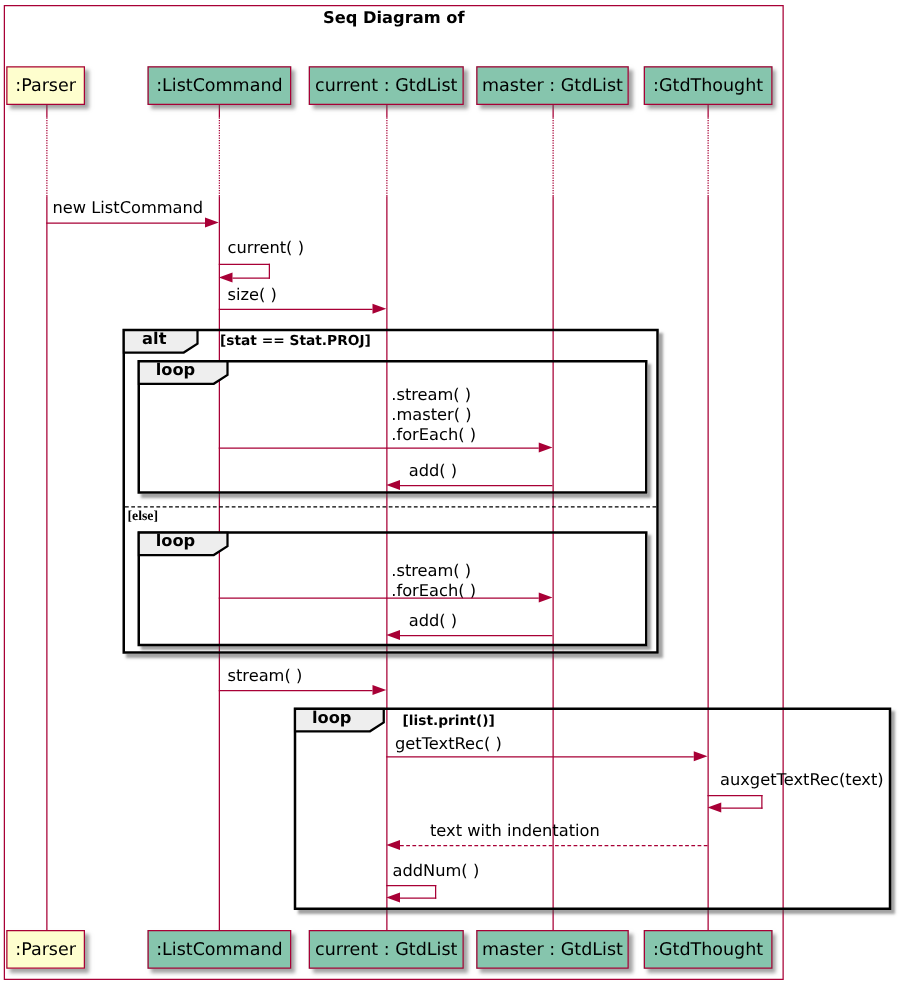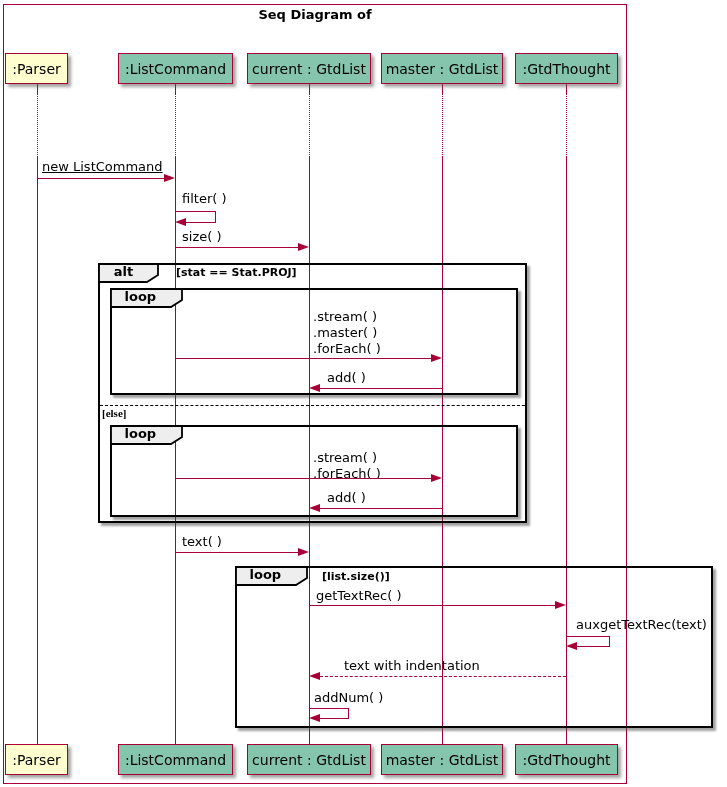--- a/index.html
+++ b/index.html
@@ -97,27 +97,27 @@
   <span class="tab-label">loop</span>
 </div>
 
 <div class="frame" style="left:235px; top:566px; width:478px; height:162px;"></div>
 <div class="tab" style="left:235px; top:566px;">
   <svg width="74" height="21">
     <polygon points="1,1 72,1 72,12 61,19 1,19" fill="#EEEEEE" stroke="#000000" stroke-width="1.8"></polygon>
   </svg>
   <span class="tab-label">loop</span>
 </div>
-<div class="guard" style="left:322px; top:570px;">[list.size()]</div>
+<div class="guard" style="left:322px; top:570px;">[list.print()]</div>
 
-<div class="mlabel" style="left:42px; top:159px;text-decoration:underline;">new ListCommand</div>
+<div class="mlabel" style="left:42px; top:159px;">new ListCommand</div>
 <div class="ml" style="left:37px; top:178px; width:129px;"></div>
 <div class="ahr" style="left:164px; top:174px;"></div>
 
-<div class="mlabel" style="left:182px; top:191px;">filter( )</div>
+<div class="mlabel" style="left:182px; top:191px;">current( )</div>
 <div class="ml" style="left:175px; top:211px; width:41px;"></div>
 <div class="vl" style="left:215px; top:211px; height:12px;"></div>
 <div class="ml" style="left:186px; top:222px; width:30px;"></div>
 <div class="ahl" style="left:175px; top:218px;"></div>
 
 <div class="mlabel" style="left:182px; top:229px;">size( )</div>
 <div class="ml" style="left:175px; top:247px; width:123px;"></div>
 <div class="ahr" style="left:298px; top:243px;"></div>
 
 <div class="mlabel" style="left:313px; top:309px;">
@@ -136,21 +136,21 @@
   <div>.stream( )</div>
   <div>.forEach( )</div>
 </div>
 <div class="ml" style="left:175px; top:478px; width:256px;"></div>
 <div class="ahr" style="left:431px; top:474px;"></div>
 
 <div class="mlabel" style="left:327px; top:490px;">add( )</div>
 <div class="ahl" style="left:309px; top:504px;"></div>
 <div class="ml" style="left:320px; top:508px; width:122px;"></div>
 
-<div class="mlabel" style="left:182px; top:534px;">text( )</div>
+<div class="mlabel" style="left:182px; top:534px;">stream( )</div>
 <div class="ml" style="left:175px; top:552px; width:123px;"></div>
 <div class="ahr" style="left:298px; top:548px;"></div>
 
 <div class="mlabel" style="left:316px; top:588px;">getTextRec( )</div>
 <div class="ml" style="left:309px; top:605px; width:246px;"></div>
 <div class="ahr" style="left:555px; top:601px;"></div>
 
 <div class="mlabel" style="left:576px; top:617px;">auxgetTextRec(text)</div>
 <div class="ml" style="left:566px; top:636px; width:44px;"></div>
 <div class="vl" style="left:609px; top:636px; height:11px;"></div>

